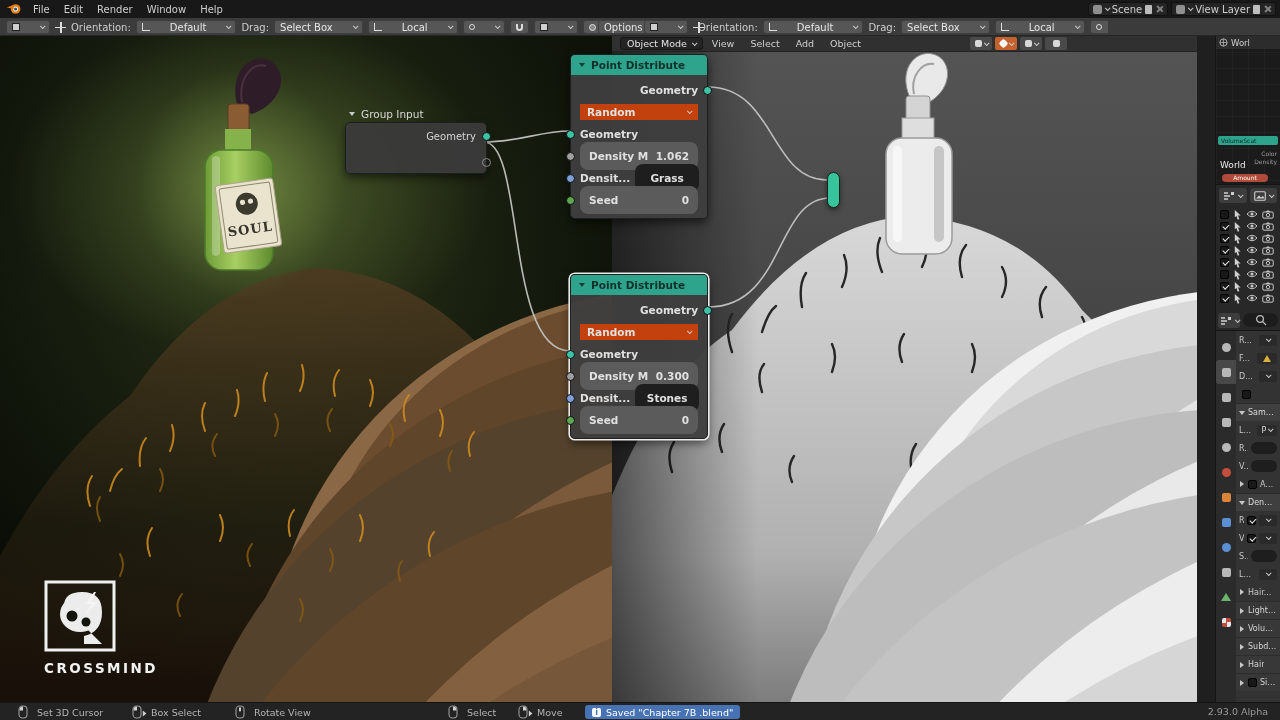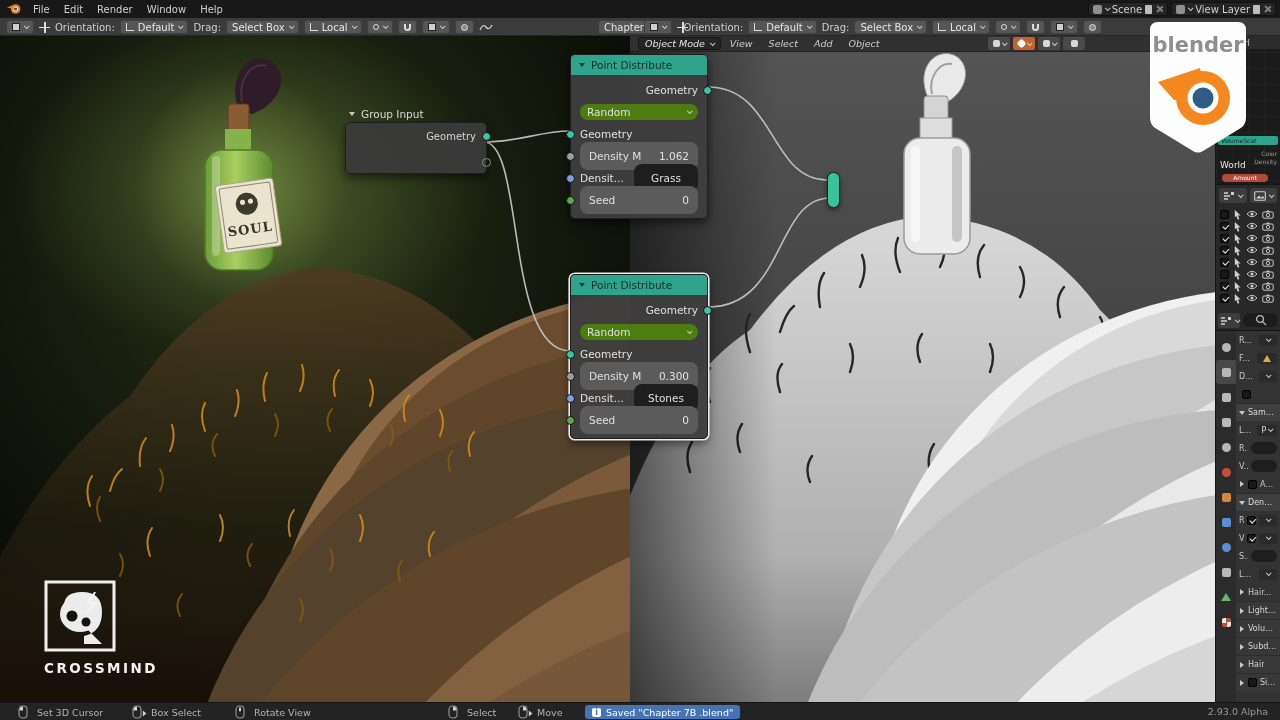--- a/index.html
+++ b/index.html
@@ -22,62 +22,62 @@
   .mini-x{position:relative;width:8px;height:8px;display:inline-block;opacity:.55;}
   .mini-x::before,.mini-x::after{content:"";position:absolute;left:3.5px;top:0;width:1.5px;height:8px;background:#cfcfcf;}
   .mini-x::before{transform:rotate(45deg);} .mini-x::after{transform:rotate(-45deg);}
 
   
   .toolrow{position:absolute;top:18px;left:0;right:0;height:18px;background:#3b3b3b;border-bottom:1px solid #262626;z-index:35;}
   .tgroup{position:absolute;top:0;height:18px;display:flex;align-items:center;gap:5px;padding:0 6px;}
   .tg-left{left:0;width:632px;}
   .tg-right{left:638px;width:470px;overflow:hidden;}
   .tlabel{color:#cfcfcf;}
-  .tbtn{background:#565656;border:1px solid #3e3e3e;border-radius:3px;height:14px;display:flex;align-items:center;gap:4px;padding:0 5px;color:#e6e6e6;white-space:nowrap;}
+  .tbtn{background:#565656;border:1px solid #3e3e3e;border-radius:3px;height:14px;display:flex;align-items:center;gap:20px;padding:0 5px;color:#e6e6e6;white-space:nowrap;}
   .chev{width:4px;height:4px;border-right:1.4px solid #cfcfcf;border-bottom:1.4px solid #cfcfcf;transform:rotate(45deg) translateY(-1px);display:inline-block;flex:0 0 auto;}
   .i-move{position:relative;width:11px;height:11px;display:inline-block;}
   .i-move::before,.i-move::after{content:"";position:absolute;background:#dcdcdc;}
   .i-move::before{left:5px;top:0;width:1.5px;height:11px;} .i-move::after{top:5px;left:0;height:1.5px;width:11px;}
   .i-axis{width:8px;height:8px;border-left:1.5px solid #ddd;border-bottom:1.5px solid #ddd;display:inline-block;}
   .i-dot{width:6px;height:6px;border:1.5px solid #ddd;border-radius:50%;display:inline-block;}
   .i-magnet{width:7px;height:7px;border:2px solid #ddd;border-top:none;border-radius:0 0 7px 7px;display:inline-block;}
   .i-swatch{width:8px;height:8px;background:#cfcfcf;border:1px solid #222;display:inline-block;}
   .i-ring{width:7px;height:7px;border:1.5px solid #ddd;border-radius:50%;display:inline-block;background:#888;}
   .i-sine{display:inline-block;width:14px;height:10px;}
   .opts{position:absolute;left:598px;top:2px;}
 
   
   .vp-left{position:absolute;left:0;top:36px;width:630px;height:666px;background:#0b0d08;overflow:hidden;}
-  .vp-right{position:absolute;left:630px;top:36px;width:585px;height:666px;background:#3a3a3a;overflow:hidden;font-style:italic;}
+  .vp-right{position:absolute;left:612px;top:36px;width:585px;height:666px;background:#3a3a3a;overflow:hidden;}
   .vp-rheader{position:absolute;top:0;left:0;width:100%;height:16px;background:#303030;display:flex;align-items:center;gap:2px;font-size:9.5px;z-index:5;border-bottom:1px solid #222;}
   .vph-menu{padding:0 7px;color:#cfcfcf;}
   .mode-dd{background:#242424;border:1px solid #161616;border-radius:3px;height:13px;display:flex;align-items:center;gap:5px;padding:0 6px;margin-left:8px;color:#e2e2e2;}
   .vph-right{margin-left:auto;display:flex;gap:3px;margin-right:130px;}
   .vph-btn{width:22px;height:13px;background:#4a4a4a;border-radius:2px;display:flex;align-items:center;justify-content:center;gap:2px;}
   .vph-btn.orange{background:#c4622d;}
   .vph-btn .glyph{width:7px;height:7px;background:#d8d8d8;border-radius:2px;}
   .vph-btn.orange .glyph{background:#fff;transform:rotate(45deg);}
 
   
   .node-overlay{position:absolute;left:0;top:36px;width:1280px;height:666px;z-index:12;pointer-events:none;}
   .wires{position:absolute;left:0;top:0;}
   .gnode{position:absolute;width:138px;background:rgba(62,62,62,.96);border:1px solid #1f1f1f;border-radius:5px;
-         box-shadow:0 4px 10px rgba(0,0,0,.55);font-size:10.5px;color:#e0e0e0;pointer-events:auto;}
+         box-shadow:0 4px 10px rgba(0,0,0,.55);font-size:10.5px;color:#e0e0e0;pointer-events:auto;font-weight:bold;}
   .gnode.selected{box-shadow:0 0 0 1.6px #ececec,0 4px 10px rgba(0,0,0,.55);}
   .gn-header{height:20px;background:#2ea48d;border-radius:4px 4px 0 0;display:flex;align-items:center;gap:6px;padding:0 8px;color:#14302a;}
   .tri{width:0;height:0;border-left:3.5px solid transparent;border-right:3.5px solid transparent;border-top:4.5px solid #1c3b34;display:inline-block;}
   .tri.light{border-top-color:#c9c9c9;}
   .gn-body{padding:4px 0 7px;}
   .gn-row{position:relative;height:22px;display:flex;align-items:center;gap:5px;padding:0 9px;}
   .gn-row.out{justify-content:flex-end;}
   .sock{position:absolute;width:9px;height:9px;border-radius:50%;border:1px solid #0e0e0e;top:50%;margin-top:-4.5px;}
   .sock.left{left:-5px;} .sock.right{right:-5px;}
   .s-geo{background:#3fc1a6;} .s-float{background:#9f9f9f;} .s-attr{background:#7f9fd9;} .s-int{background:#5fa653;}
   .sock.virtual{background:transparent;border:1.6px solid #8a8a8a;}
-  .gdd{flex:1;height:16px;background:#4d7c0f;border-radius:8px;display:flex;align-items:center;justify-content:space-between;padding:0 7px;}
+  .gdd{flex:1;height:16px;background:#c2410c;border-radius:0;display:flex;align-items:center;justify-content:space-between;padding:0 7px;}
   .gpill{flex:1;height:28px;background:#5b5b5b;border-radius:8px;display:flex;align-items:center;justify-content:space-between;padding:0 9px;}
   .gpill.dark{flex:0 0 64px;background:#1e1e1e;justify-content:center;margin-left:auto;}
   .ginode{position:absolute;left:345px;top:70px;width:142px;pointer-events:auto;}
   .gi-title{display:flex;align-items:center;gap:6px;color:#d8d8d8;padding:2px 4px;font-size:10.5px;}
   .gi-body{position:relative;height:52px;background:rgba(58,58,58,.94);border:1px solid #1e1e1e;border-radius:5px;box-shadow:0 4px 9px rgba(0,0,0,.5);}
   .gi-row{position:relative;height:26px;display:flex;align-items:center;justify-content:flex-end;padding:0 10px;}
   .capsule{position:absolute;left:827px;top:136px;width:13px;height:36px;background:#37c49a;border:1px solid #14241f;border-radius:7px;box-shadow:0 2px 5px rgba(0,0,0,.5);pointer-events:auto;}
 
   
   .rightcol{position:absolute;left:1215px;top:36px;width:65px;height:666px;background:#262626;border-left:1px solid #141414;z-index:8;}
@@ -256,21 +256,21 @@
           <span class="i-swatch"></span>
           <i class="chev"></i>
         </div>
       <div class="tbtn">
           <span class="i-ring"></span>
         </div>
       <svg class="i-sine" viewBox="0 0 14 10">
           <path d="M1 8 Q4 1 7 5 T13 3" fill="none" stroke="#ccc" stroke-width="1.3"></path>
         </svg>
       <div class="tbtn opts">
-          <span>Chapter</span>
+          <span>Options</span>
           <i class="chev"></i>
         </div>
     </div>
     <div class="tgroup tg-right">
       <div class="tbtn">
           <span class="i-swatch"></span>
           <i class="chev"></i>
         </div>
       <span class="i-move"></span>
       <span class="tlabel">Orientation:</span>
@@ -889,32 +889,20 @@
           </div>
         <div class="prow zeb">
             <i class="tri light" style="transform:rotate(-90deg)"></i>
             <span class="cb"></span>
             <span class="lab">Simpl...</span>
           </div>
       </div>
     </div>
   </aside>
 
-  <div class="badge">
-    <svg width="100" height="136" viewBox="0 0 100 136">
-      <path d="M10 2 H90 Q98 2 98 10 V98 Q98 105 92 108.5 L55 131 Q50 134 45 131 L8 108.5 Q2 105 2 98 V10 Q2 2 10 2 Z" fill="#fdfdfd"></path>
-      <text x="50" y="32" text-anchor="middle" font-size="21" font-weight="bold" fill="#8e8e8e" font-family="DejaVu Sans, sans-serif">blender</text>
-      <g>
-        <path d="M10 62 L52 48 L58 76 L26 80 Z" fill="#f5871f"></path>
-        <circle cx="55" cy="78" r="27" fill="#f5871f"></circle>
-        <circle cx="55" cy="78" r="15.5" fill="#ffffff"></circle>
-        <circle cx="55" cy="78" r="10.5" fill="#2f5d87"></circle>
-      </g>
-    </svg>
-  </div>
 
   <footer class="statusbar">
     <div class="hint" style="left:18px">
       <svg width="15" height="14">
           <use href="#m-l"></use>
         </svg>
         <span>Set 3D Cursor</span>
       </div>
     <div class="hint" style="left:132px">
       <svg width="15" height="14">

